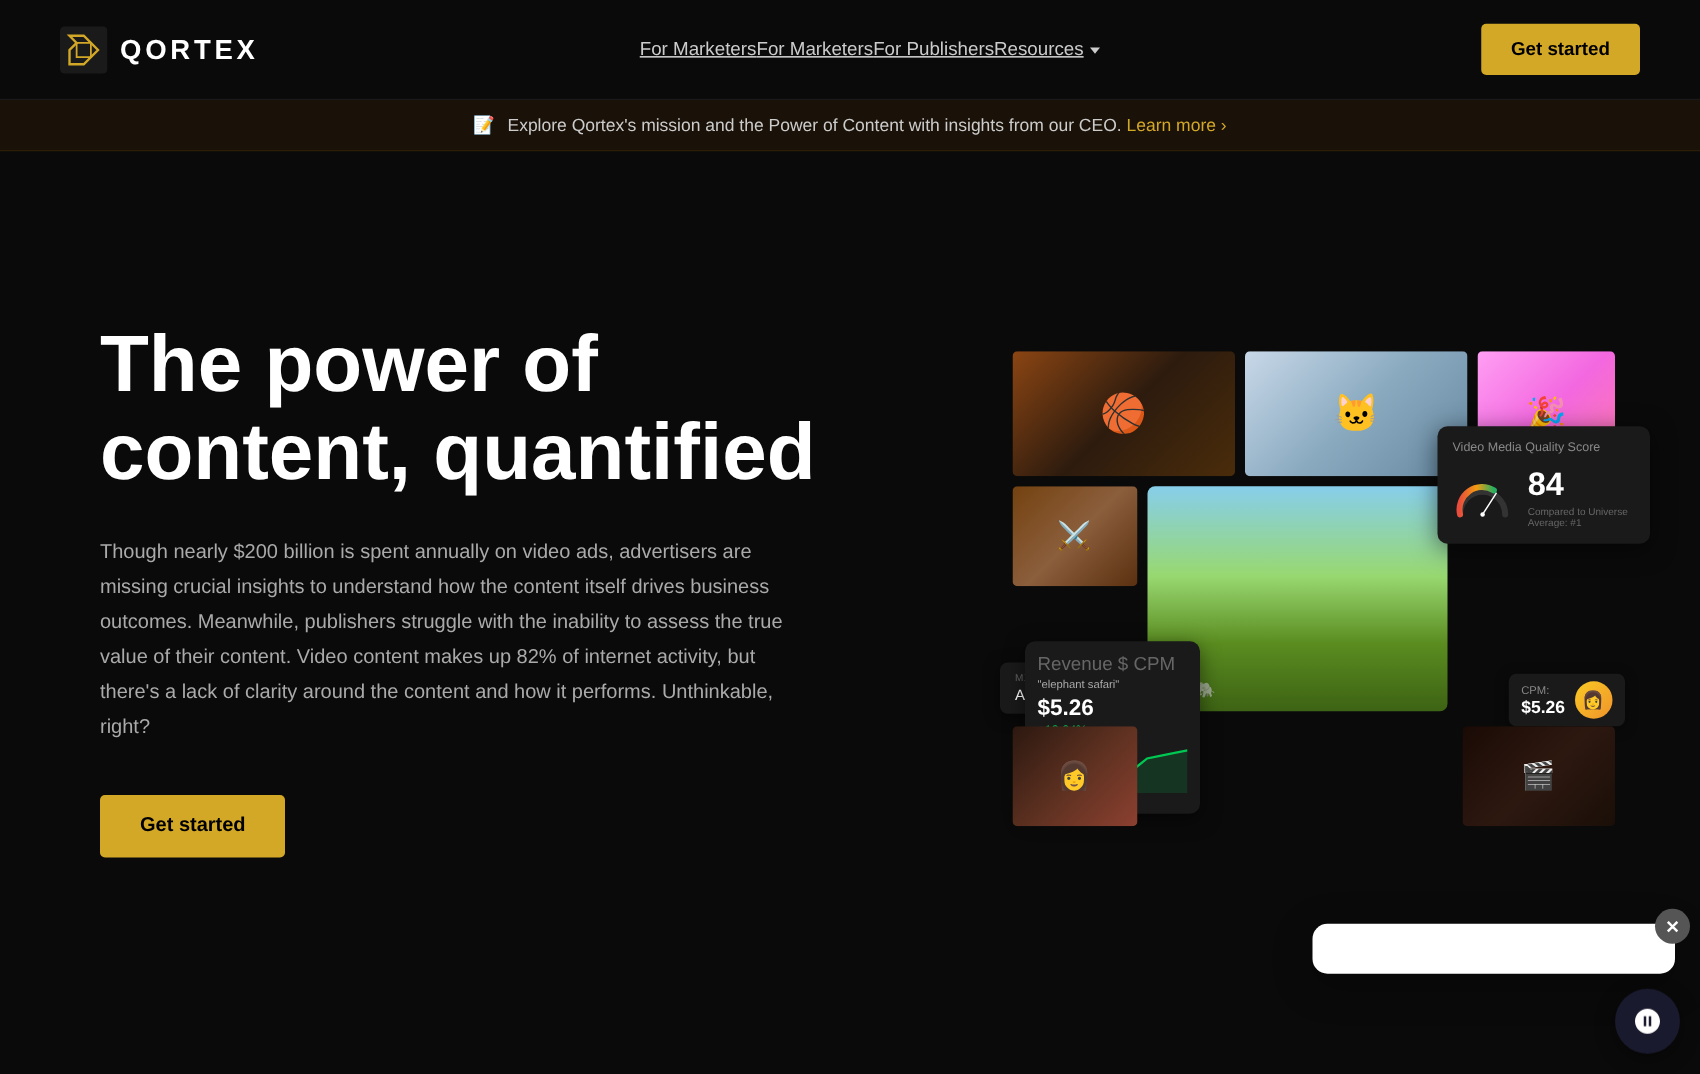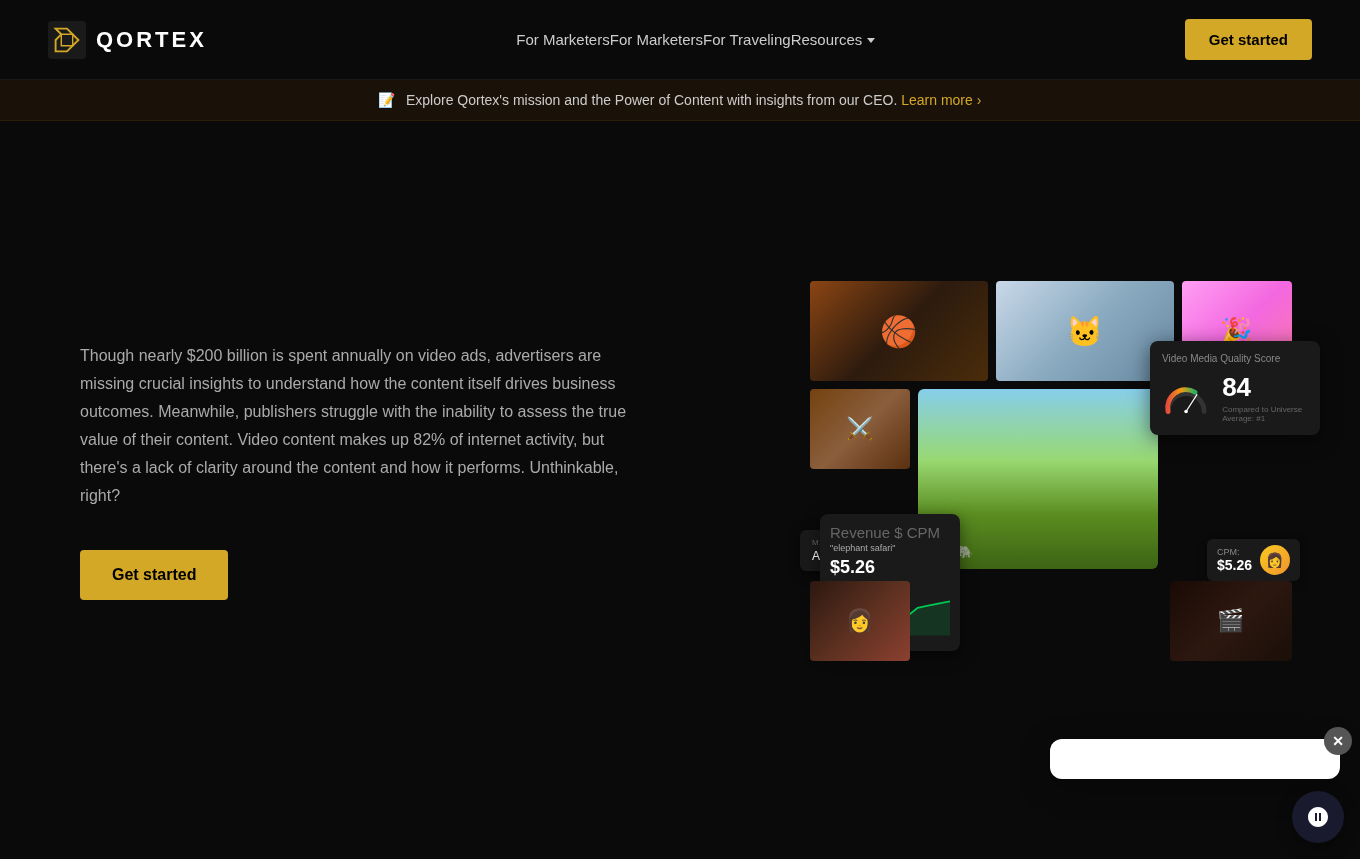--- a/index.html
+++ b/index.html
@@ -37,20 +37,21 @@
       color: #fff;
       font-size: 22px;
       font-weight: 700;
       letter-spacing: 3px;
       text-transform: uppercase;
     }
     .nav-links {
       display: flex;
       align-items: center;
       list-style: none;
+      text-decoration: underline;
     }
     .nav-links a {
       color: #ccc;
       text-decoration: none;
       font-size: 15px;
       font-weight: 400;
       transition: color 0.2s;
     }
     .nav-resources {
       display: flex;
@@ -400,40 +401,41 @@
       <rect width="40" height="40" rx="4" fill="#1a1a1a"></rect>
       <path d="M8 8 L20 8 L32 20 L20 32 L8 32 L8 20 L14 14 Z" stroke="#d4a827" stroke-width="2" fill="none"></path>
       <path d="M14 14 L26 14 L26 26 L14 26 Z" stroke="#d4a827" stroke-width="1.5" fill="none"></path>
     </svg>
     <span class="logo-text">QORTEX</span>
   </a>
 
   <ul class="nav-links">
     <li><a href="#">For Marketers</a></li>
     <li><a href="#">For Marketers</a></li>
-    <li><a href="#">For Traveling</a></li>
+    <li><a href="#">For Publishers</a></li>
     <li>
       <div class="nav-resources">
         <a href="#" style="color:#ccc;text-decoration:none;font-size:15px;text-align:center;">Resources</a>
         <span class="chevron-down"></span>
       </div>
     </li>
   </ul>
 
   <button class="btn-get-started-nav">Get started</button>
 </nav>
 
 <div class="announcement-bar">
   <span class="announcement-icon">📝</span>
   <span>Explore Qortex's mission and the Power of Content with insights from our CEO.</span>
   <a href="#">Learn more ›</a>
 </div>
 
 <section class="hero">
   <div class="hero-left">
+    <h1 class="hero-title">The power of content, quantified</h1>
     <p class="hero-desc">Though nearly $200 billion is spent annually on video ads, advertisers are missing crucial insights to understand how the content itself drives business outcomes. Meanwhile, publishers struggle with the inability to assess the true value of their content. Video content makes up 82% of internet activity, but there's a lack of clarity around the content and how it performs. Unthinkable, right?</p>
     <button class="btn-get-started-hero">Get started</button>
   </div>
 
   <div class="hero-right">
     <div class="collage">
 
       <div class="thumb thumb-sports">
         <div class="img-placeholder" style="background:linear-gradient(135deg,#8B4513,#2d1b0e,#4a2c0a); font-size:30px;">🏀</div>
       </div>

